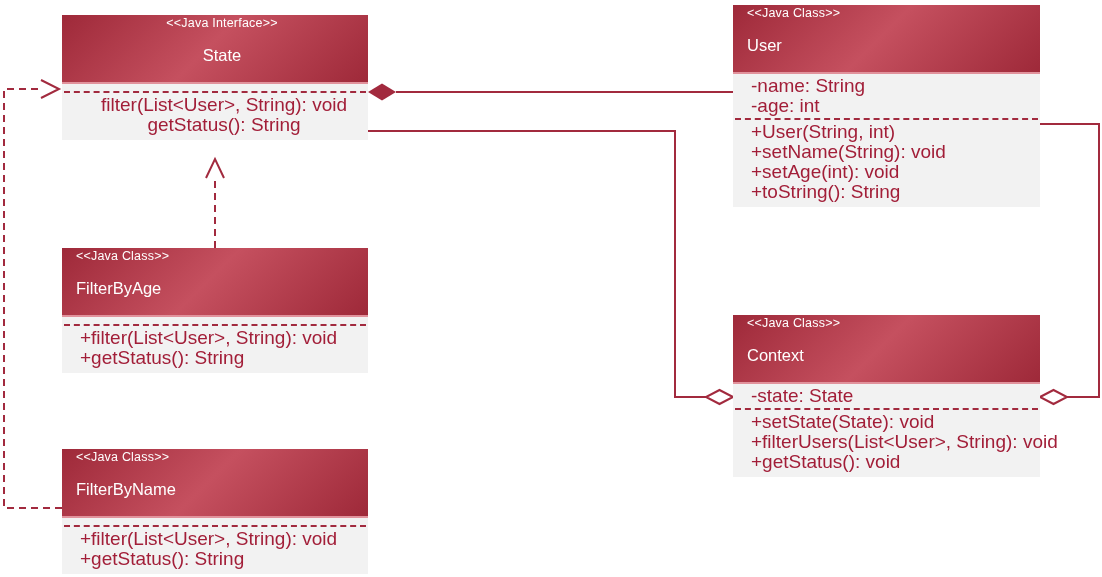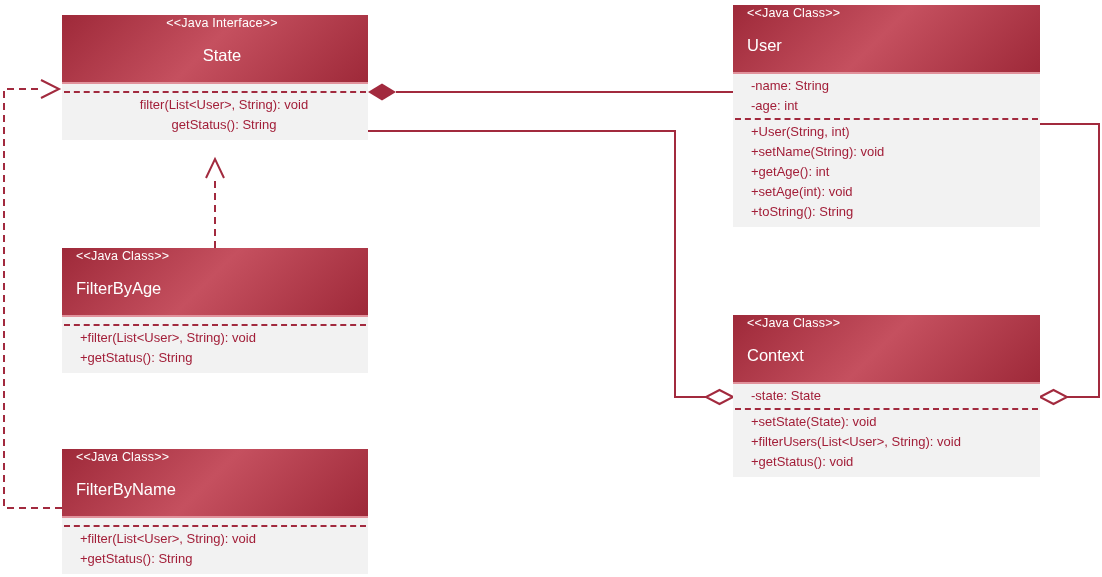--- a/index.html
+++ b/index.html
@@ -32,21 +32,21 @@
     font-size: 16.5px;
     line-height: 20px;
     margin-top: 14px;
   }
   .uml-body {
     background: #f2f2f2;
     padding: 2px 0 5px 0;
   }
   .attrs.empty { height: 3px; }
   .member {
-    font-size: 13px;
+    font-size: 19px;
     line-height: 20px;
     padding-left: 18px;
     color: #a21e38;
     white-space: nowrap;
   }
   .sep {
     height: 0;
     border-top: 2px dashed #a22a3e;
     margin: 2px 2px 2px 2px;
   }
@@ -111,21 +111,20 @@
     </div>
     <div class="uml-body">
       <div class="attrs">
         <div class="member">-name: String</div>
         <div class="member">-age: int</div>
       </div>
       <div class="sep"></div>
       <div class="methods">
         <div class="member">+User(String, int)</div>
         <div class="member">+setName(String): void</div>
-        <div class="member">+getAge(): int</div>
         <div class="member">+setAge(int): void</div>
         <div class="member">+toString(): String</div>
       </div>
     </div>
   </div>
 
   <div class="uml-class" style="left:62px; top:248px; width:306px;">
     <div class="uml-header">
       <div class="stereotype">&lt;&lt;Java Class&gt;&gt;</div>
       <div class="classname">FilterByAge</div>

